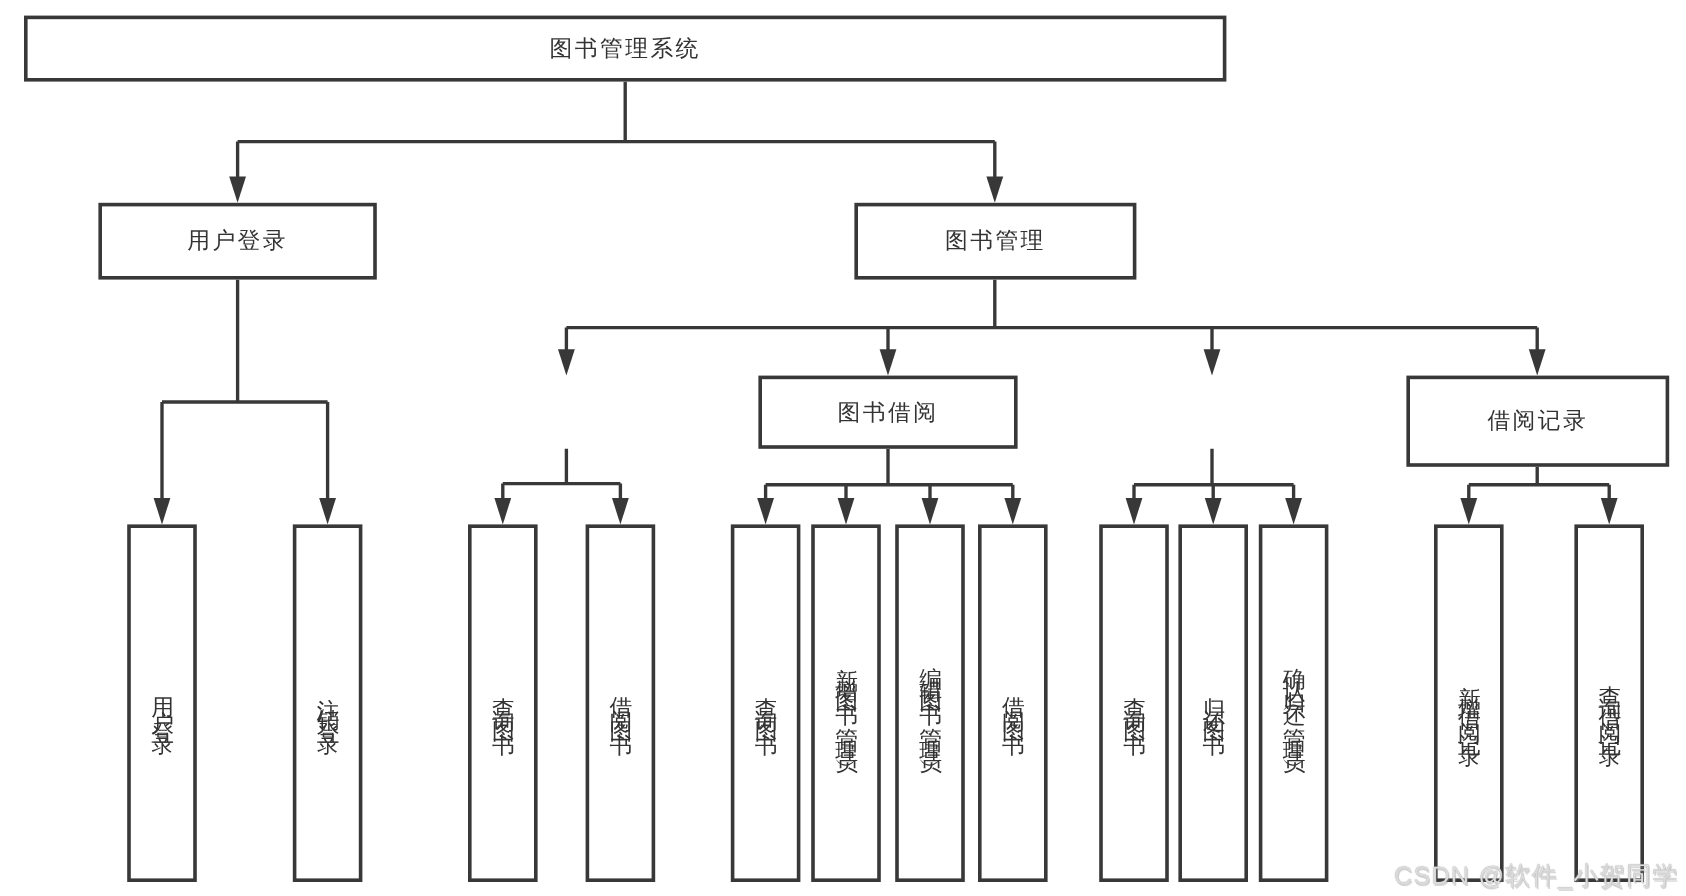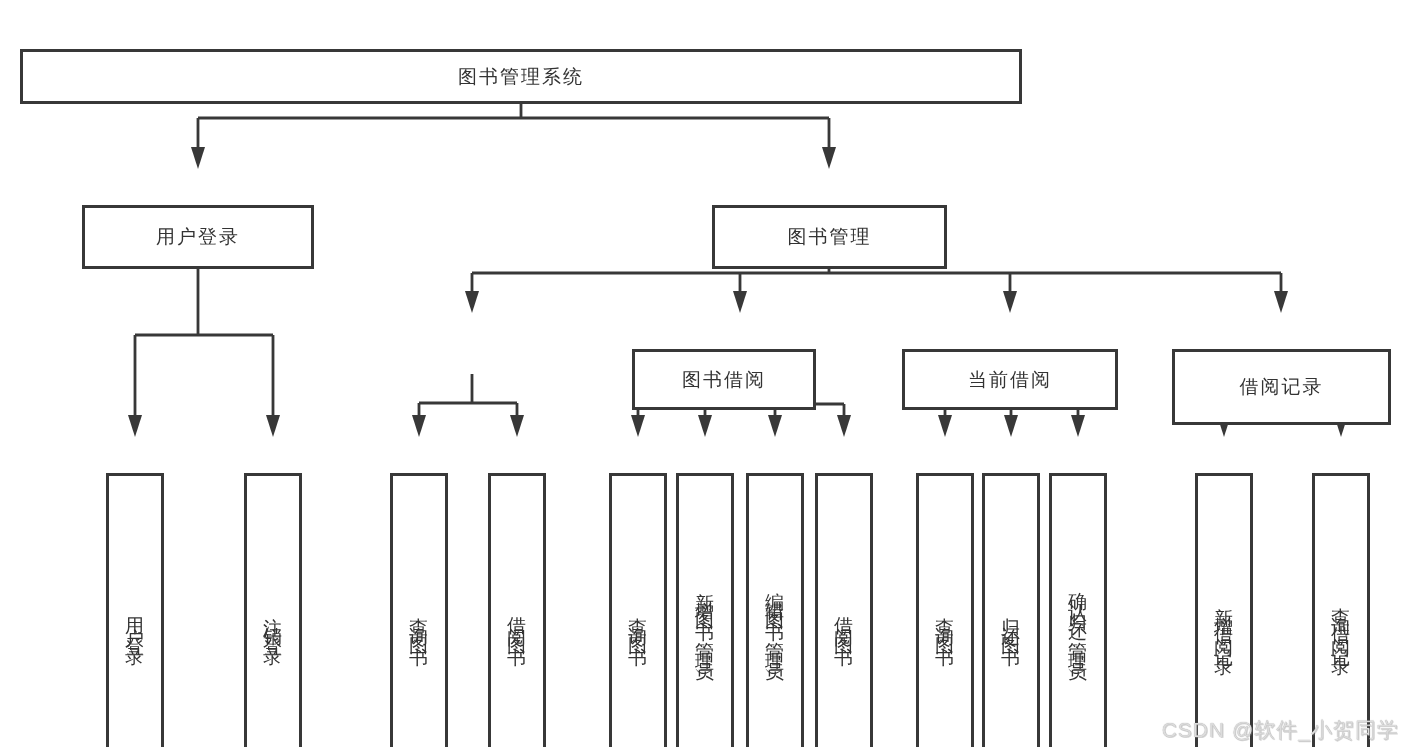--- a/index.html
+++ b/index.html
@@ -9,21 +9,21 @@
   body{font-family:"Liberation Sans","DejaVu Sans",sans-serif;color:var(--text);}
   .canvas{
     position:relative;width:1405px;height:747px;background:var(--background);
     overflow:hidden;
   }
   .connectors{position:absolute;left:0;top:0;width:1405px;height:747px;}
   .connectors path{stroke:var(--line);stroke-width:2.8;fill:none;}
   .connectors polygon{fill:var(--line);stroke:none;}
   .node{
     position:absolute;background:#ffffff;border:3px solid var(--line);
-    box-sizing:border-box;display:flex;align-items:center;justify-content:center;margin-top:36px;
+    box-sizing:border-box;display:flex;align-items:center;justify-content:center;
   }
   .h-node{font-size:19px;letter-spacing:2px;}
   .v-node .v-text{
     writing-mode:vertical-rl;text-orientation:mixed;
     font-size:19px;letter-spacing:10px;line-height:1;
   }
   .watermark{
     position:absolute;right:6px;bottom:3px;z-index:10;
     font-size:21px;letter-spacing:1px;color:var(--watermark);
     text-shadow:0 0 1px #9a9a9a, 1px 1px 0 rgba(150,150,150,0.35);
@@ -76,22 +76,21 @@
       <polygon points="1217,415 1231,415 1224,437"></polygon>
       <polygon points="1334,415 1348,415 1341,437"></polygon>
     </g>
   </svg>
 
   <div class="node h-node" style="left:20px;top:13px;width:1002px;height:55px;">图书管理系统</div>
 
   <div class="node h-node" style="left:82px;top:169px;width:232px;height:64px;">用户登录</div>
   <div class="node h-node" style="left:712px;top:169px;width:235px;height:64px;text-align:right;">图书管理</div>
 
-  <div class="node h-node" style="left:632px;top:313px;width:184px;height:61px;">图书借阅</div>
-  <div class="node h-node" style="left:902px;top:313px;width:216px;height:61px;">当前借阅</div>
+  <div class="node h-node" style="left:632px;top:313px;width:216px;height:61px;">图书借阅</div>
   <div class="node h-node" style="left:1172px;top:313px;width:219px;height:76px;">借阅记录</div>
 
   <div class="node v-node" style="left:106px;top:437px;width:58px;height:298px;">
     <span class="v-text">用户登录</span>
   </div>
   <div class="node v-node" style="left:244px;top:437px;width:58px;height:298px;">
     <span class="v-text">注销登录</span>
   </div>
 
   <div class="node v-node" style="left:390px;top:437px;width:58px;height:298px;">

